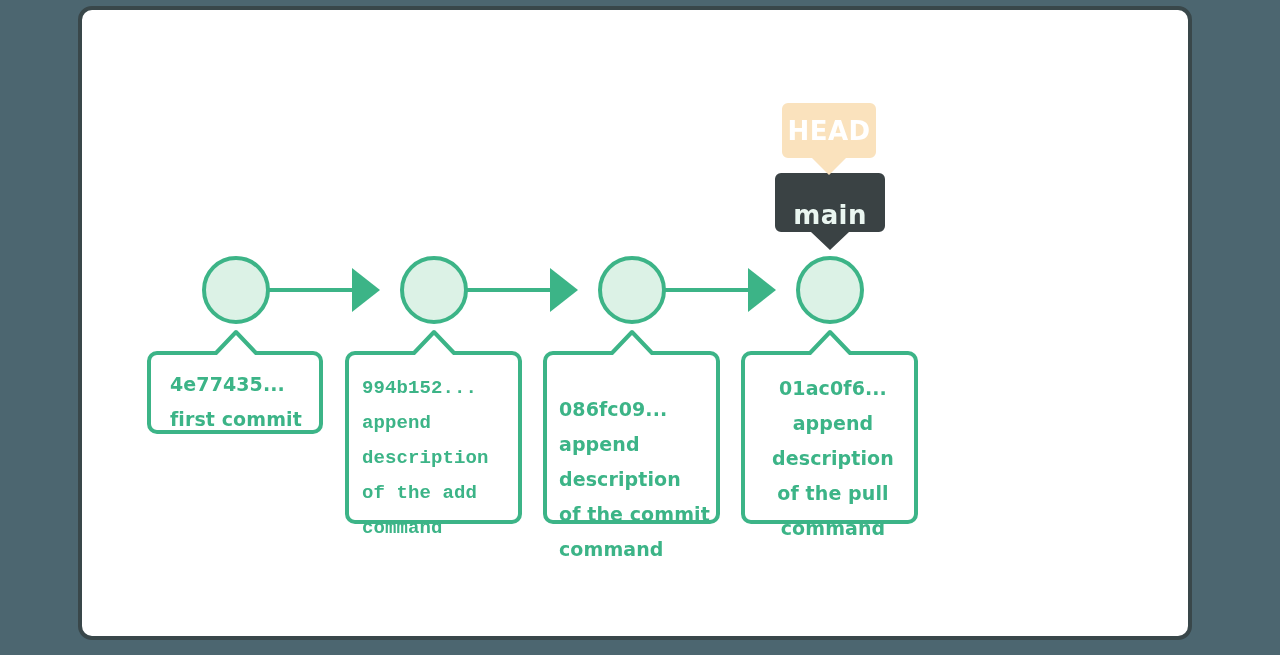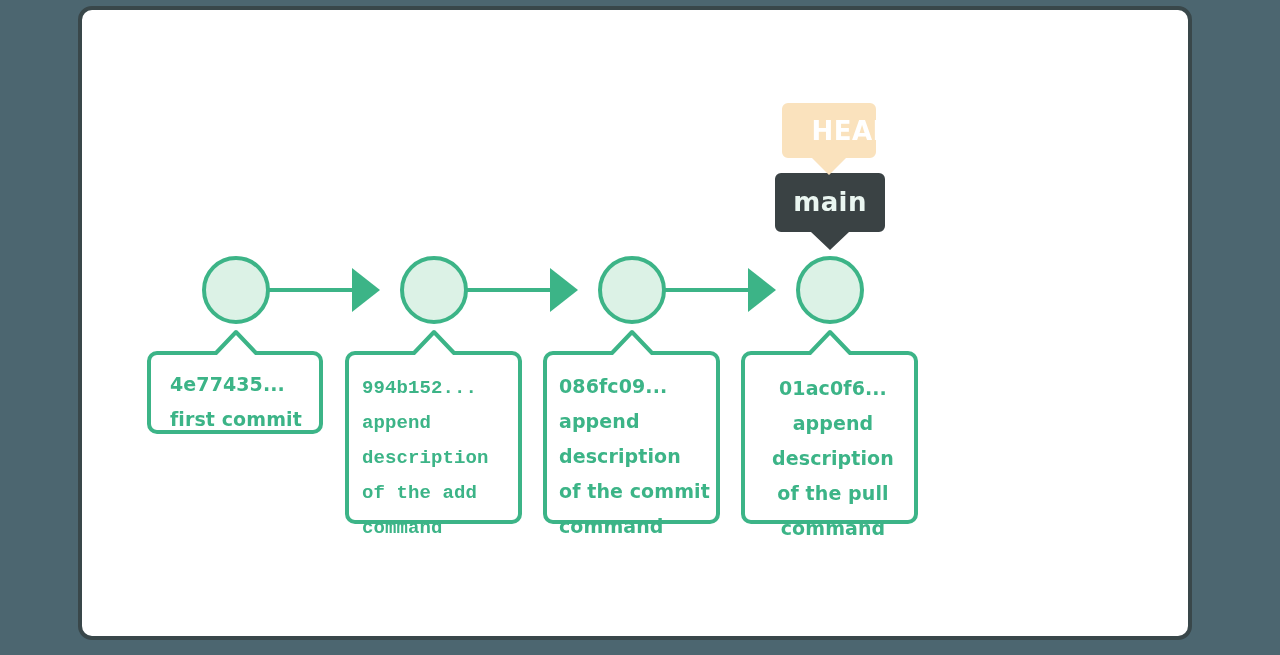--- a/index.html
+++ b/index.html
@@ -56,21 +56,21 @@
   .ref-label {
     position: absolute;
     font-size: 26px;
     font-weight: bold;
     letter-spacing: 0.4px;
     text-align: center;
     width: 100%;
     left: 0;
   }
   .ref-head-text { color: #ffffff; }
-  .ref-main-text { color: #eaf6f1; }
+  .ref-main-text { color: #eaf6f1; margin-top: 13px; }
 </style>
 </head>
 <body>
 
 <div id="panel"></div>
 
 <div id="canvas">
 
   <svg width="1280" height="655" viewBox="0 0 1280 655">
 
@@ -173,33 +173,33 @@
 
   <div class="commit-text" style="left:170px; top:367px; width:145px;">4e77435...
 first commit</div>
 
   <div class="commit-text" style="left:362px; top:371px; width:150px;font-family:Liberation Mono, monospace;">994b152...
 append
 description
 of the add
 command</div>
 
-  <div class="commit-text" style="left:559px; top:369px; width:152px;">086fc09...
+  <div class="commit-text" style="left:559px; top:392px; width:152px;">086fc09...
 append
 description
 of the commit
 command</div>
 
   <div class="commit-text" style="left:757px; top:371px; width:152px;text-align:center;">01ac0f6...
 append
 description
 of the pull
 command</div>
 
   <div style="position:absolute; left:782px; top:116px; width:94px;">
-    <span class="ref-label ref-head-text" style="position:relative; display:block;padding-left:24px;">HEAD</span>
+    <span class="ref-label ref-head-text" style="position:relative; display:block;">HEAD</span>
   </div>
 
   <div style="position:absolute; left:775px; top:187px; width:110px;">
     <span class="ref-label ref-main-text" style="position:relative; display:block;">main</span>
   </div>
 
 </div>
 
 </body></html>

